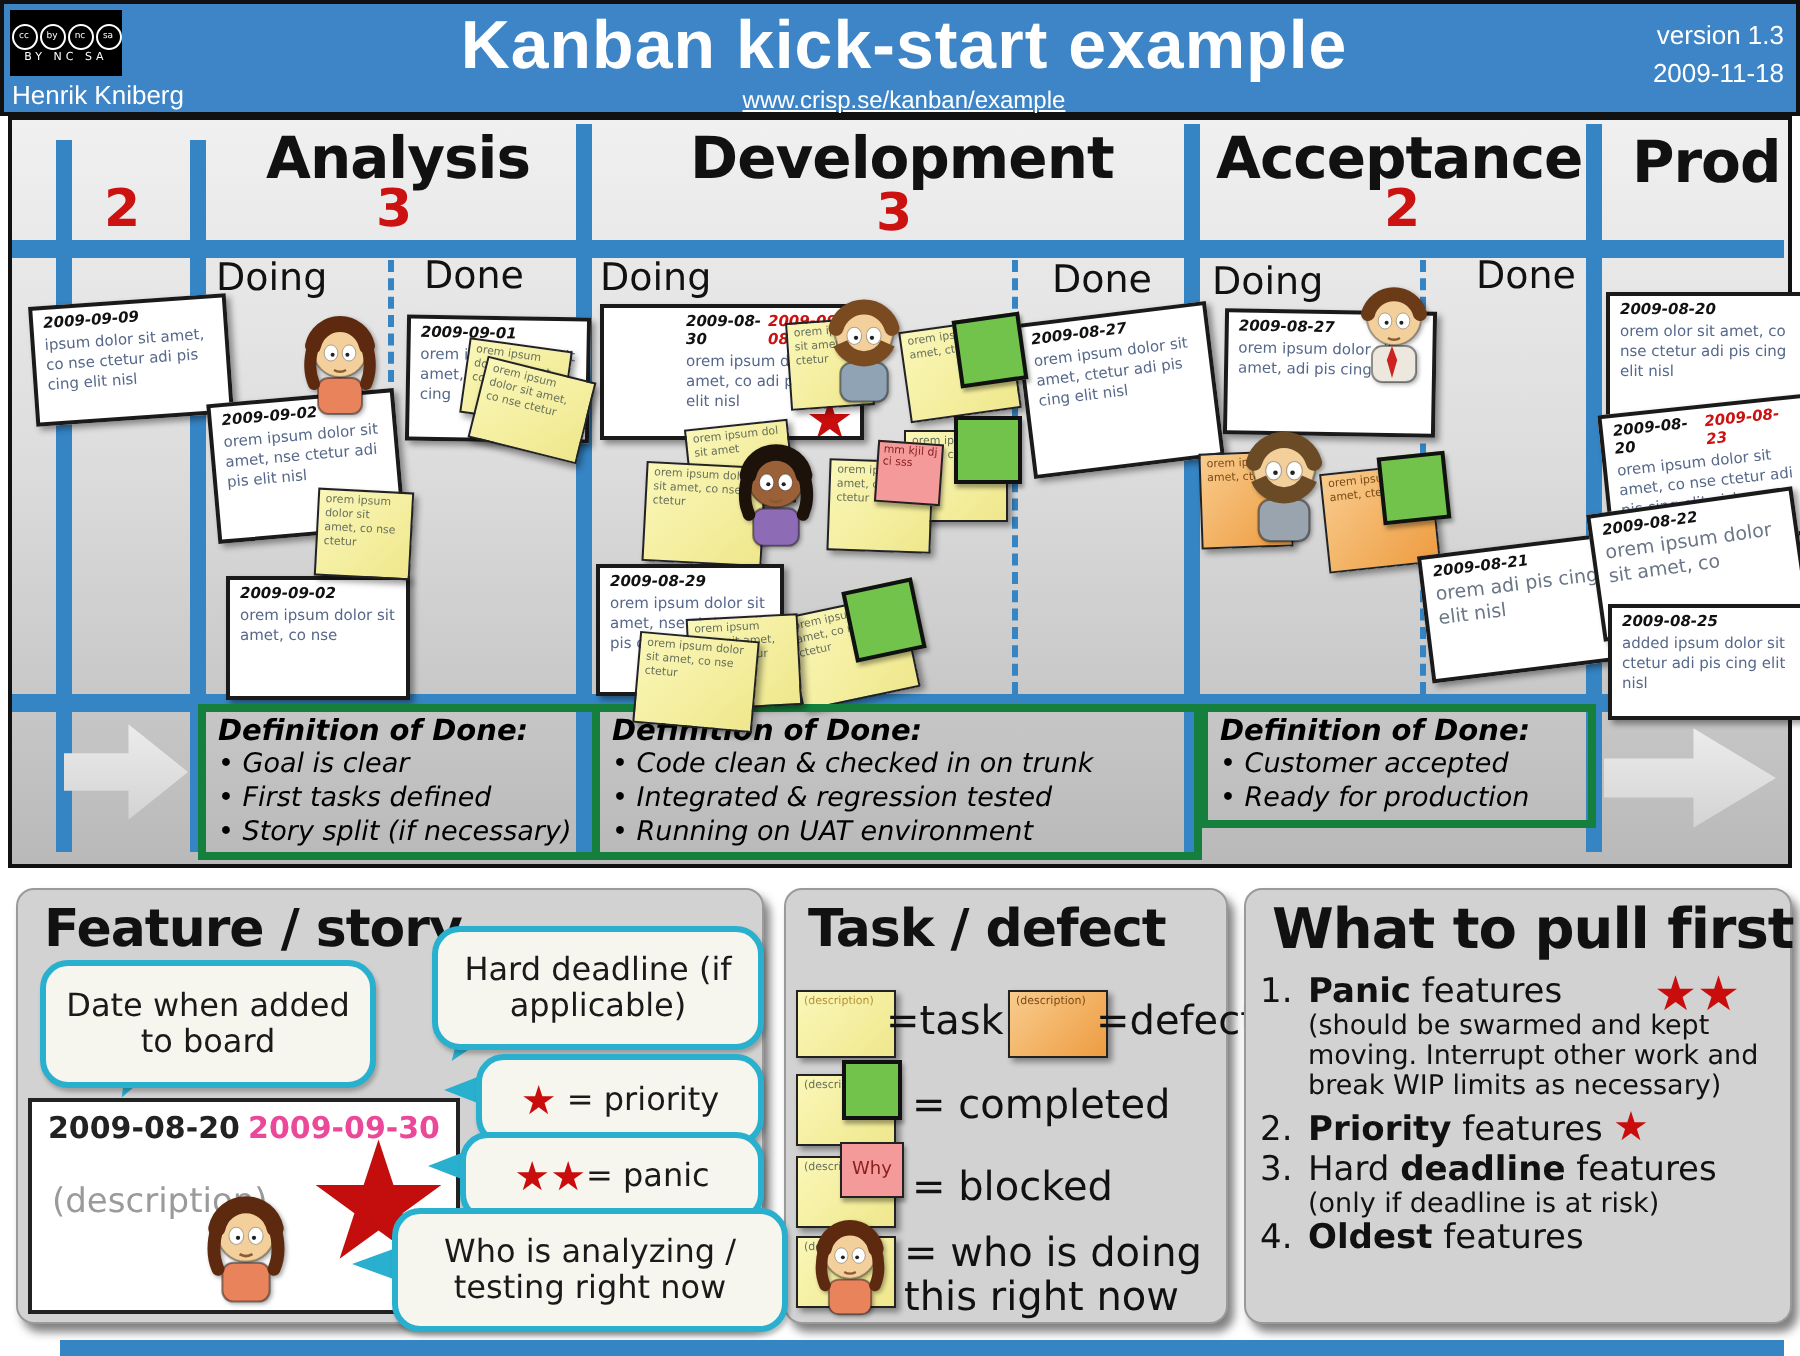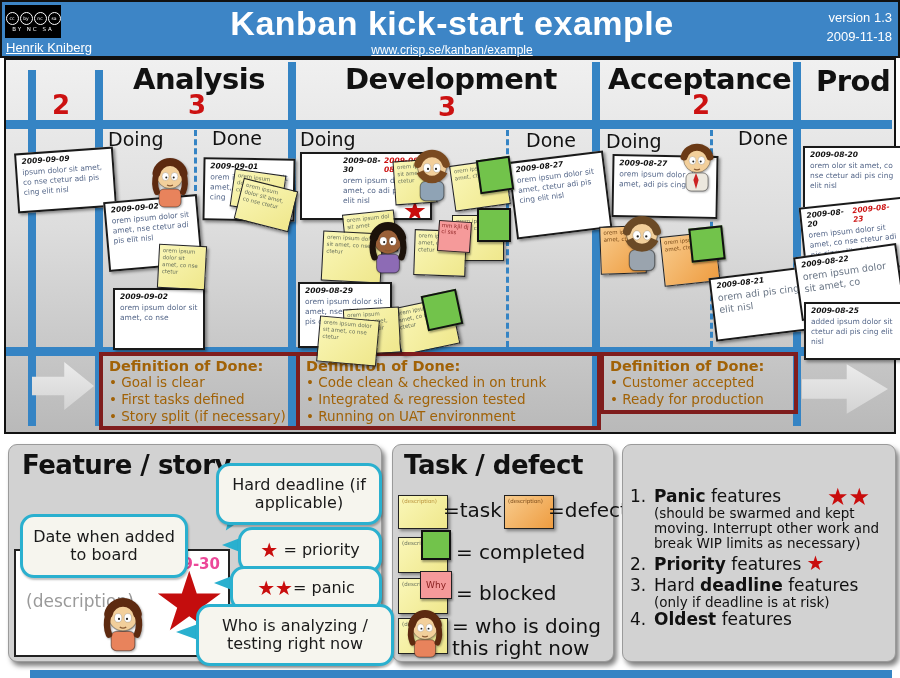--- a/index.html
+++ b/index.html
@@ -1,38 +1,38 @@
 <!DOCTYPE html>
 <html><head>
 <meta charset="utf-8">
 <style>
   html,body{margin:0;padding:0;background:#fff;}
   .page{position:relative;width:900px;height:678px;font-family:"DejaVu Sans",sans-serif;overflow:hidden;background:#fff;}
   .abs{position:absolute;}
 
   
   .header{left:0;top:0;width:896px;height:54px;background:#3d85c6;border:2px solid #111;}
-  .hk{left:4px;top:38px;color:#fff;font-size:13px;font-family:"Liberation Sans",sans-serif;text-decoration:underline;}
+  .hk{left:4px;top:38px;color:#fff;font-size:13px;font-family:"Liberation Sans",sans-serif;}
   .title{left:0;top:2px;width:900px;text-align:center;color:#fff;font-size:34px;font-weight:bold;font-family:"Liberation Sans",sans-serif;letter-spacing:.5px;}
   .link{left:0;top:41px;width:900px;text-align:center;color:#fff;font-size:12px;text-decoration:underline;font-family:"Liberation Sans",sans-serif;}
   .ver{right:6px;top:7px;text-align:right;color:#fff;font-size:13px;font-family:"Liberation Sans",sans-serif;line-height:1.45;}
   .ccbox{left:3px;top:3px;width:56px;height:33px;background:#000;display:flex;flex-direction:column;align-items:center;justify-content:center;gap:1px;}
   .ccrow{display:flex;gap:1px;}
   .cc{width:11px;height:11px;border:1.3px solid #fff;border-radius:50%;color:#fff;font-size:4.5px;display:flex;align-items:center;justify-content:center;}
   .cclabel{color:#fff;font-size:5.5px;letter-spacing:2px;}
 
   
   .board{left:4px;top:58px;width:888px;height:372px;border:2px solid #111;background:linear-gradient(180deg,#f0f0f0 0%,#ddd 45%,#b9b9b9 100%);}
   .vbar{width:8px;background:#3584c4;}
   .hbar{height:9px;background:#3584c4;}
   .dash{width:0;border-left:3px dashed #3584c4;}
   .coltitle{font-size:29px;color:#111;font-weight:bold;letter-spacing:-.5px;}
   .wip{font-size:26px;color:#c11;font-weight:bold;}
   .sub{font-size:19px;color:#111;}
-  .dodbox{border:4px solid #7f1d1d;color:#a16207;padding:2px 6px;}
+  .dodbox{border:4px solid #15803d;color:#000000;padding:2px 6px;font-style:italic;}
   .dodbox .t{font-size:14.5px;font-weight:bold;}
   .dodbox li{font-size:13.5px;list-style:none;line-height:1.25;}
   .dodbox li::before{content:"• ";}
   .dodbox ul{margin:0;padding:0;}
   .arrow{background:linear-gradient(180deg,#ededed,#d2d2d2);clip-path:polygon(0 32%,52% 32%,52% 4%,100% 50%,52% 96%,52% 68%,0 68%);}
 
   
   .wnote{background:#fff;border:2px solid #1a1a1a;box-shadow:2px 2px 3px rgba(0,0,0,.4);padding:2px 5px;overflow:hidden;}
   .nd{display:flex;justify-content:space-between;font-size:7.5px;font-weight:bold;font-style:italic;color:#111;}
   .nd .red{color:#c11;}
@@ -300,21 +300,21 @@
       <li>Customer accepted</li>
       <li>Ready for production</li>
     </ul>
   </div>
 
   <div class="abs arrow" style="left:32px;top:360px;width:62px;height:52px;"></div>
   <div class="abs arrow" style="left:802px;top:362px;width:86px;height:54px;"></div>
 
   <div class="abs panel" style="left:8px;top:444px;width:372px;height:216px;"></div>
   <div class="abs ptitle" style="left:22px;top:450px;">Feature / story</div>
-  <div class="abs callout" style="left:20px;top:480px;width:150px;height:54px;margin-top:34px;">
+  <div class="abs callout" style="left:20px;top:480px;width:150px;height:54px;">
       <span>Date when added to board</span>
     </div>
   <div class="abs callout" style="left:216px;top:463px;width:148px;height:52px;">
       <span>Hard deadline (if applicable)</span>
     </div>
   <div class="abs callout" style="left:238px;top:527px;width:126px;height:36px;"><span class="st" style="color:#c90d0d;font-size:20px;">★</span>&nbsp;<span>= priority</span></div>
   <div class="abs callout" style="left:230px;top:566px;width:134px;height:35px;">
       <span style="color:#c90d0d;font-size:20px;">★★</span>
       <span>= panic</span>
     </div>
@@ -354,20 +354,21 @@
       <span>Why</span>
     </div>
   <div class="abs lrow-label" style="left:456px;top:581px;">= blocked</div>
   <div class="abs ynote" style="left:398px;top:618px;width:42px;height:30px;"><span>(description)</span></div>
   <svg class="avatar" style="left:404px;top:610px;width:42px;height:50px;--shirt:#e8835c;--hair:#5d2a10;z-index:3;">
       <use href="#avatar-f"></use>
     </svg>
   <div class="abs lrow-label" style="left:452px;top:615px;width:152px;line-height:1.1;">= who is doing this right now</div>
 
   <div class="abs panel" style="left:622px;top:444px;width:272px;height:216px;"></div>
+  <div class="abs ptitle" style="left:636px;top:448px;font-size:28px;">What to pull first</div>
   <ul class="abs pull" style="left:630px;top:486px;width:258px;margin:0;padding:0;">
     <li style="position:relative;">
       <span class="num">1.</span><span class="main"><span class="b">Panic</span><span> features</span></span>
       <span class="st" style="position:absolute;right:18px;top:-3px;font-size:24px;">★★</span>
       <div class="note">(should be swarmed and kept moving. Interrupt other work and break WIP limits as necessary)</div>
     </li>
     <li>
       <span class="num">2.</span><span class="main"><span class="b">Priority</span><span> features</span></span>
       <span class="st">★</span>
     </li>

